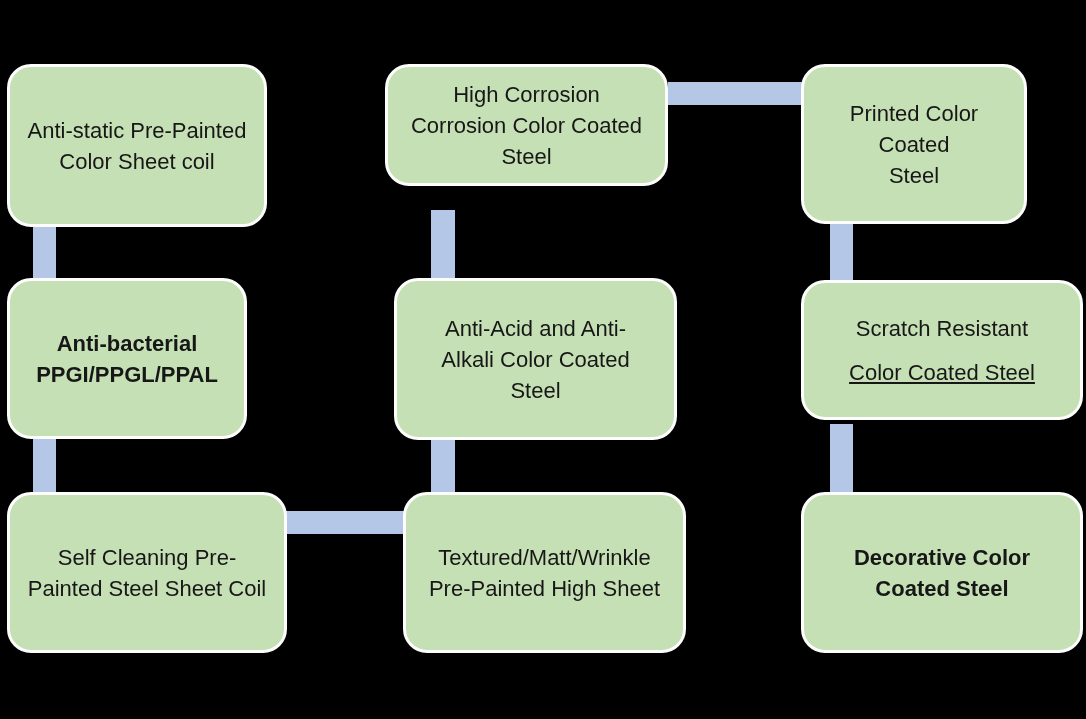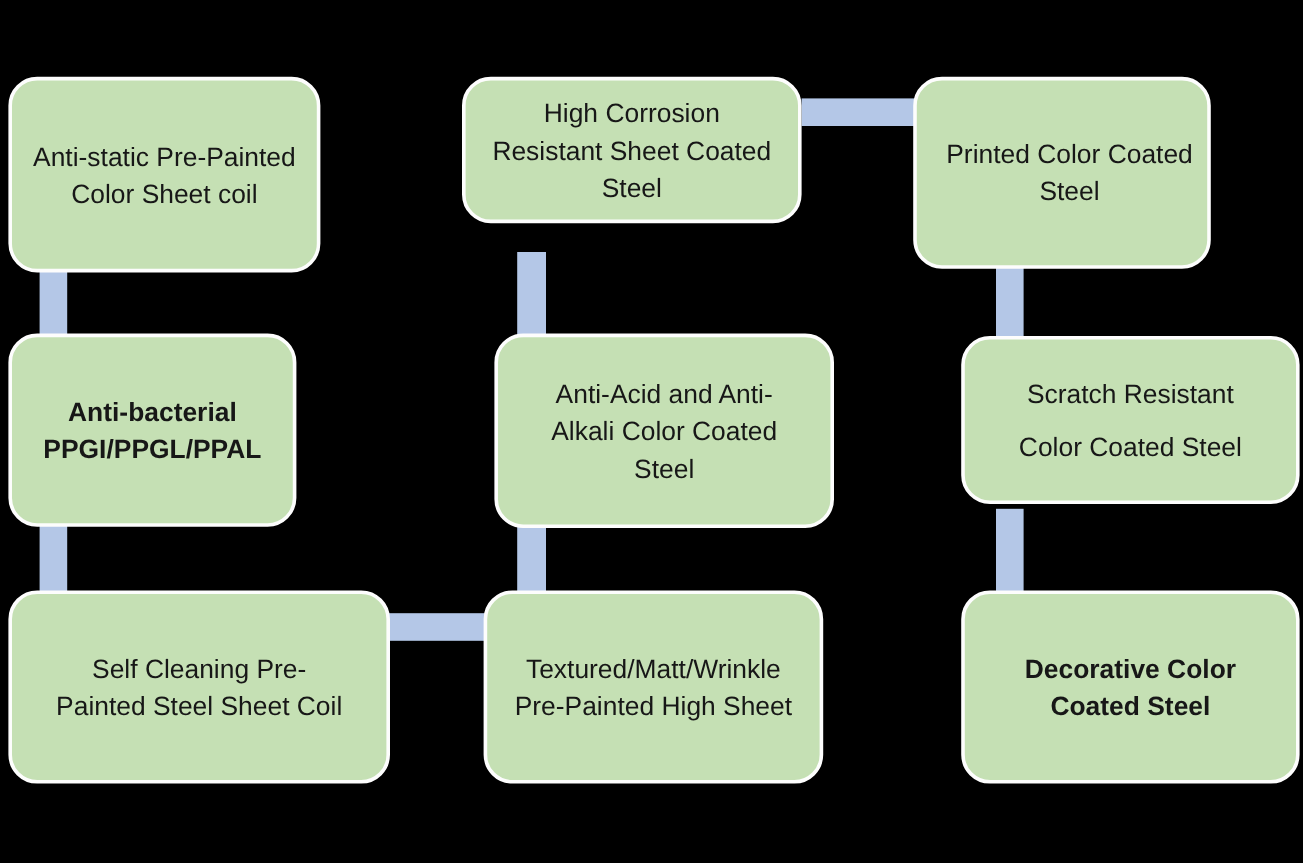--- a/index.html
+++ b/index.html
@@ -40,31 +40,31 @@
     text-align: center;
     color: var(--text);
     font-size: 22px;
     line-height: 31px;
     padding: 8px 12px;
   }
   .box .line { display: block; }
   
   .b1 { left: 7px;   top: 64px;  width: 260px; height: 163px; }
   .b2 { left: 7px;   top: 278px; width: 240px; height: 161px; font-weight: bold; }
-  .b3 { left: 7px;   top: 492px; width: 318px; height: 161px; text-align: center; }
+  .b3 { left: 7px;   top: 492px; width: 280px; height: 161px; text-align: center; }
   
   .b4 { left: 385px; top: 64px;  width: 283px; height: 122px; }
-  .b5 { left: 412px; top: 278px; width: 283px; height: 162px; }
+  .b5 { left: 394px; top: 278px; width: 283px; height: 162px; }
   .b6 { left: 403px; top: 492px; width: 283px; height: 161px; }
   
-  .b7 { left: 761px; top: 64px;  width: 248px; height: 160px; justify-content: flex-end; }
+  .b7 { left: 801px; top: 64px;  width: 226px; height: 160px; justify-content: flex-end; }
   .b8 { left: 801px; top: 280px; width: 282px; height: 140px; justify-content: center; }
   .b9 { left: 801px; top: 492px; width: 282px; height: 161px; font-weight: bold; }
   
-  .b8 .line + .line { margin-top: 13px; }
+  .b8 .line + .line { margin-top: 13px; text-decoration: underline; }
 
   
   .c1v1 { left: 33px;  top: 210px; width: 23px; height: 85px; }
   .c1v2 { left: 33px;  top: 424px; width: 23px; height: 85px; }
   .c2v1 { left: 431px; top: 210px; width: 24px; height: 85px; }
   .c2v2 { left: 431px; top: 424px; width: 24px; height: 85px; }
   .c3v1 { left: 830px; top: 210px; width: 23px; height: 85px; }
   .c3v2 { left: 830px; top: 424px; width: 23px; height: 85px; }
   
   .chtop    { left: 668px; top: 82px;  width: 150px; height: 23px; }
@@ -99,21 +99,21 @@
   <div class="box b3">
     <div>
       <span class="line">Self Cleaning Pre-</span>
       <span class="line">Painted Steel Sheet Coil</span>
     </div>
   </div>
 
   <div class="box b4">
     <div>
       <span class="line">High Corrosion</span>
-      <span class="line">Resistant Sheet Coated</span>
+      <span class="line">Corrosion Color Coated</span>
       <span class="line">Steel</span>
     </div>
   </div>
   <div class="box b5">
     <div>
       <span class="line">Anti-Acid and Anti-</span>
       <span class="line">Alkali Color Coated</span>
       <span class="line">Steel</span>
     </div>
   </div>

